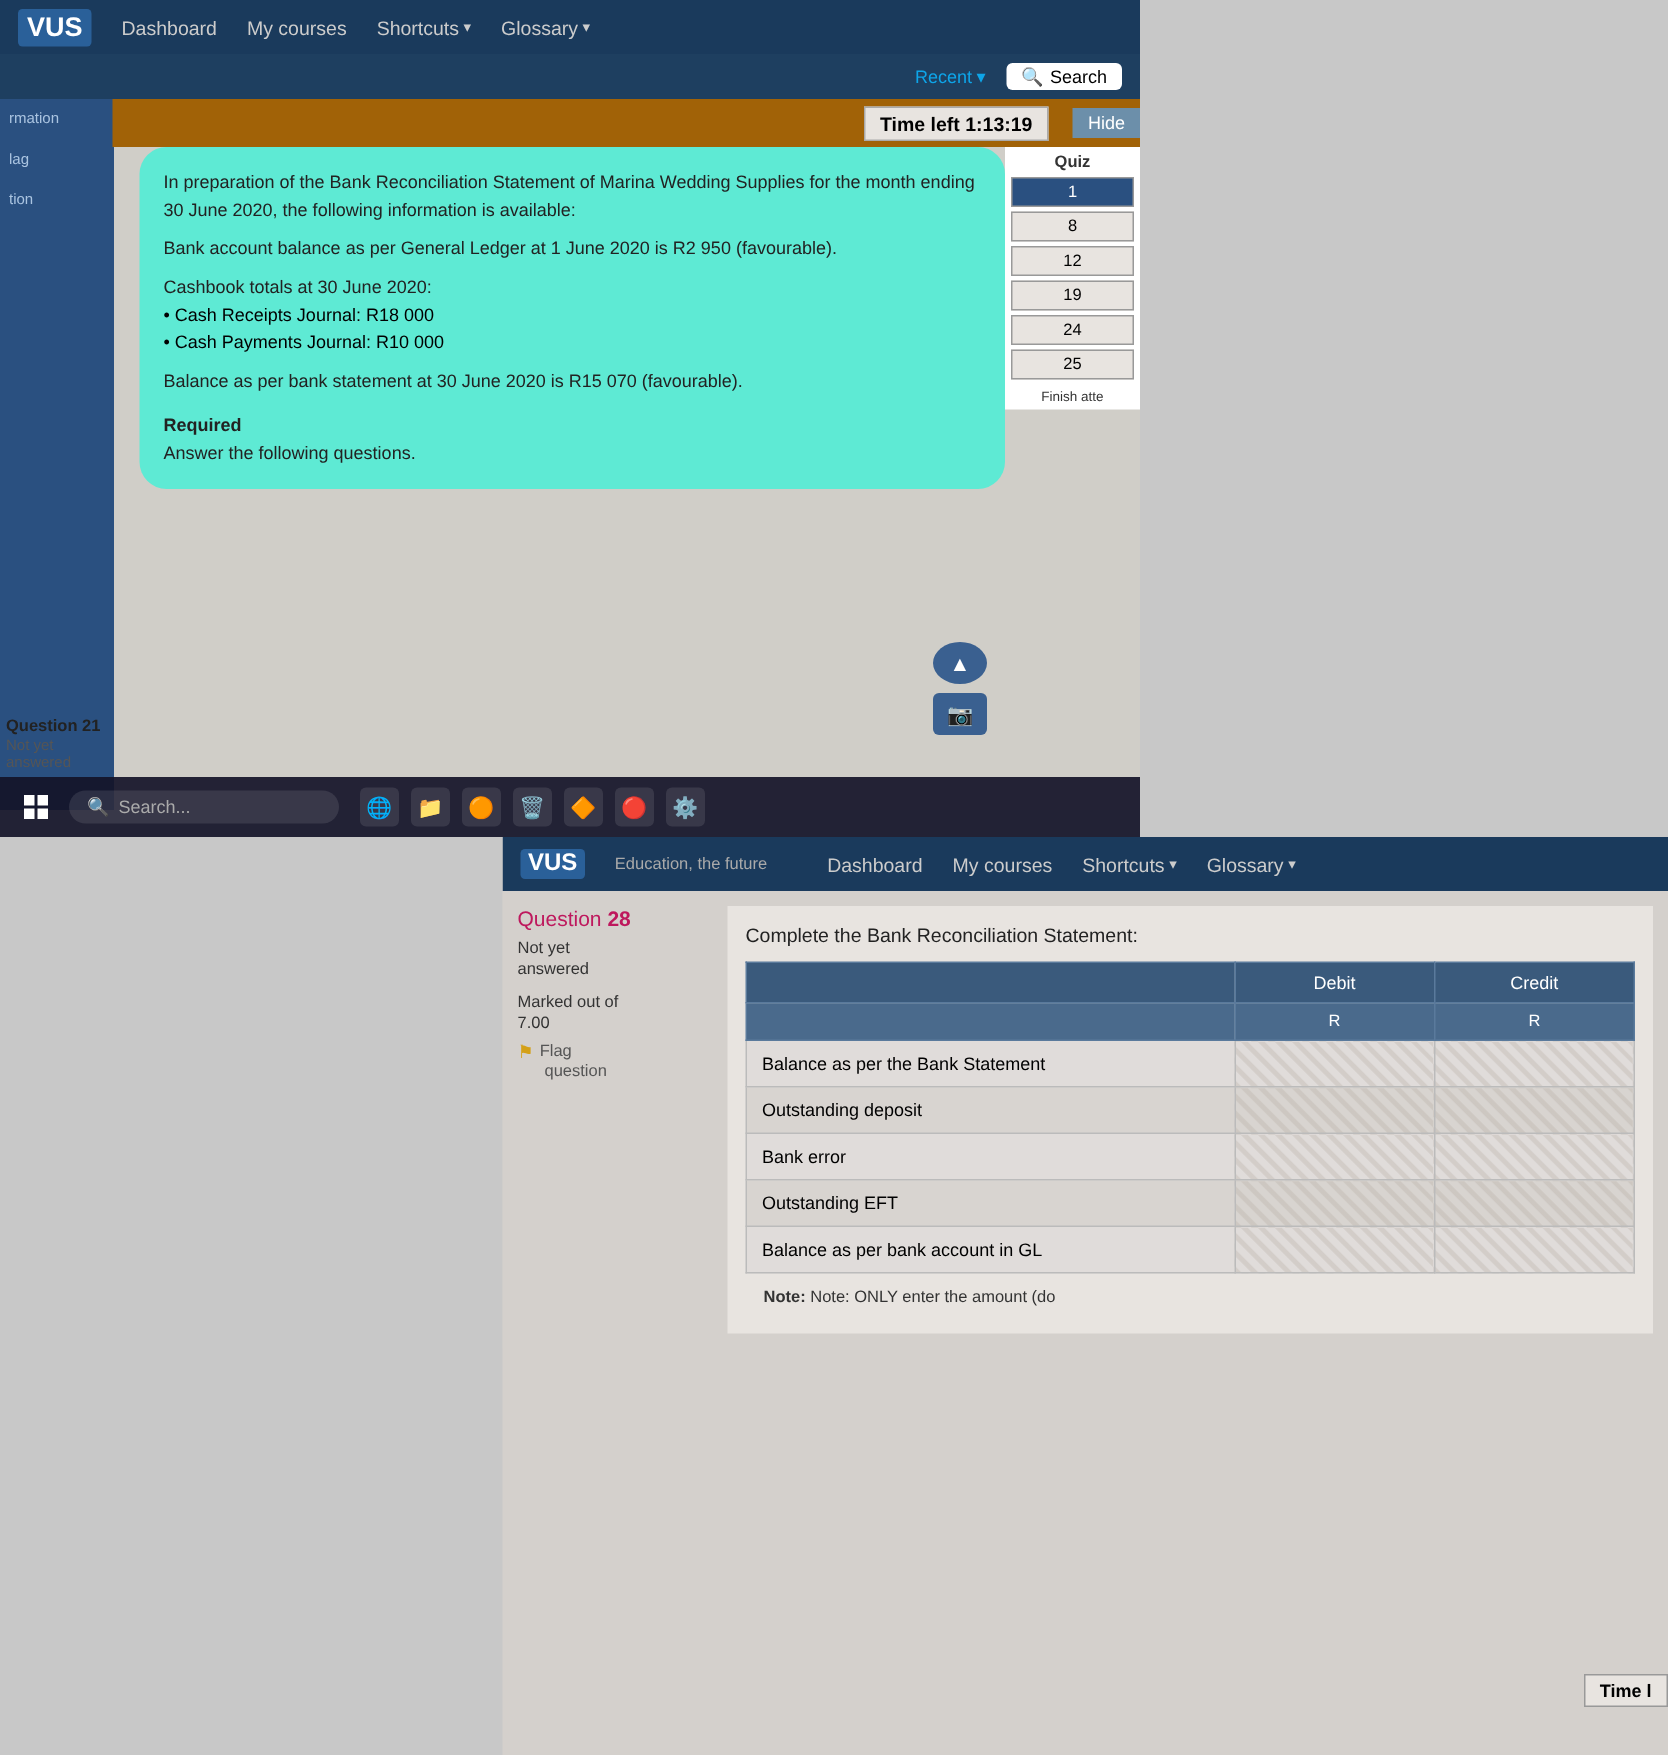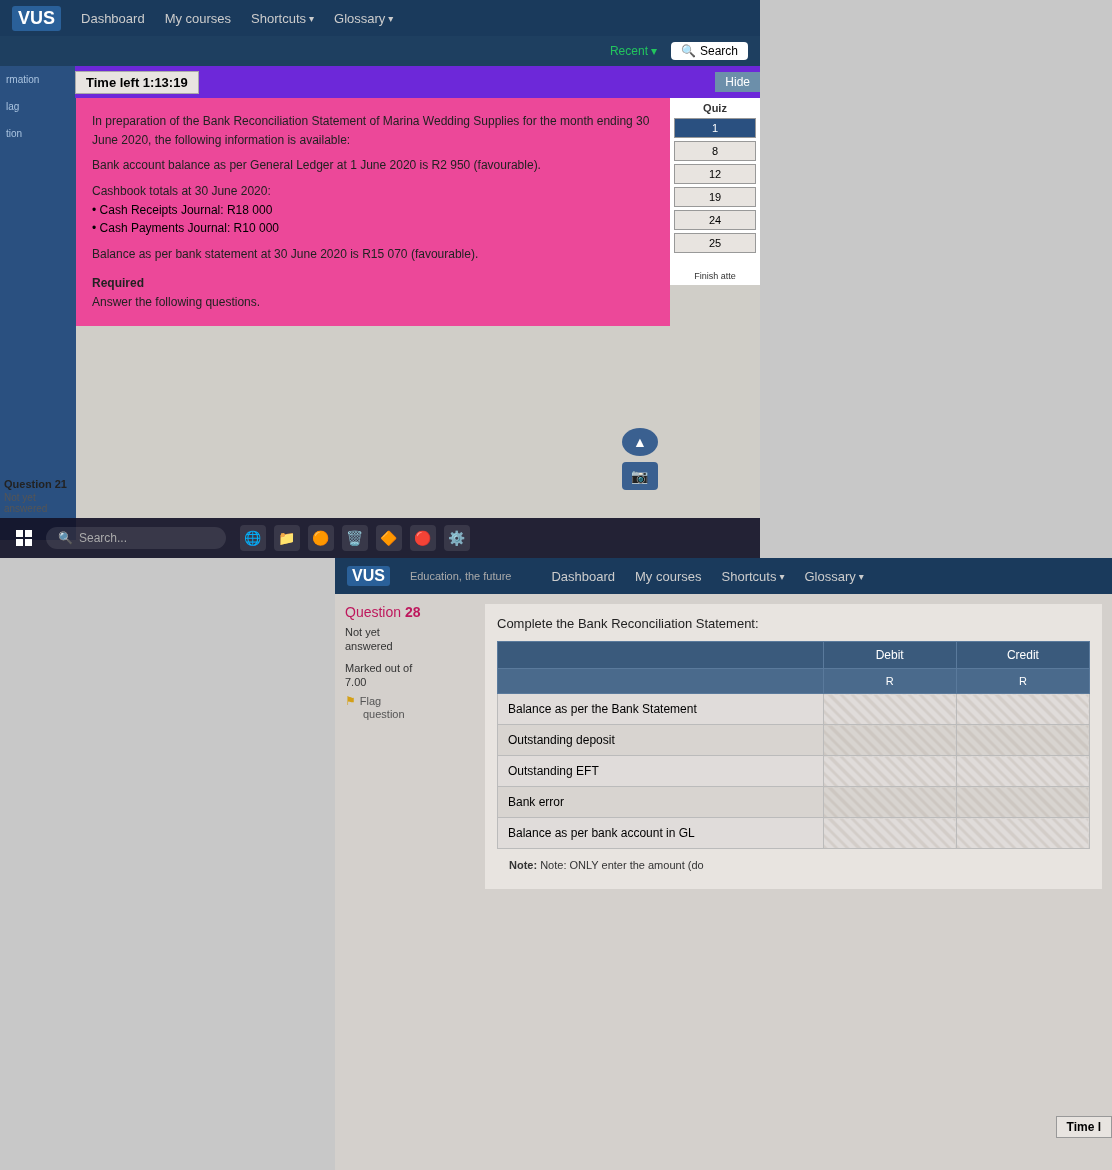--- a/index.html
+++ b/index.html
@@ -51,21 +51,21 @@
     .second-bar {
       background: #1e3f60;
       height: 30px;
       display: flex;
       align-items: center;
       padding: 0 12px;
       justify-content: flex-end;
       gap: 14px;
     }
     .second-bar .recent-btn {
-      color: #22c55e;
+      color: #0ea5e9;
       font-size: 12px;
       display: flex;
       align-items: center;
       gap: 3px;
       cursor: pointer;
     }
     .second-bar .search-btn {
       background: white;
       border-radius: 4px;
       padding: 2px 10px;
@@ -92,24 +92,24 @@
       cursor: pointer;
     }
 
     
     .timer-bar {
       position: absolute;
       top: 66px;
       left: 75px;
       right: 0;
       height: 32px;
-      background: #6d28d9;
-      display: flex;
-      align-items: center;
-      justify-content: space-between;
+      background: #a16207;
+      display: flex;
+      align-items: center;
+      justify-content: flex-end;
       gap: 16px;
     }
     .timer-box {
       background: #e8e4e0;
       border: 1px solid #aaa;
       padding: 3px 10px;
       font-size: 13px;
       font-weight: bold;
     }
     .hide-btn {
@@ -118,26 +118,27 @@
       border: none;
       padding: 3px 10px;
       font-size: 12px;
       cursor: pointer;
     }
 
     
     .question-area {
       position: absolute;
       top: 98px;
-      left: 76px;
+      left: 93px;
       right: 90px;
-      background: #ec4899;
+      background: #5eead4;
       padding: 14px 16px;
       font-size: 12px;
       line-height: 1.5;
+      border-radius: 18px;
     }
     .question-text {
       font-size: 12px;
       line-height: 1.6;
       color: #222;
     }
 
     
     .quiz-panel {
       position: absolute;
@@ -460,21 +461,21 @@
   </div>
 
   <div class="quiz-panel">
     <div class="quiz-label">Quiz</div>
     <div class="quiz-num active">1</div>
     <div class="quiz-num">8</div>
     <div class="quiz-num">12</div>
     <div class="quiz-num">19</div>
     <div class="quiz-num">24</div>
     <div class="quiz-num">25</div>
-    <div style="font-size:9px;color:#333;margin-top:18px;text-align:center;">Finish atte</div>
+    <div style="font-size:9px;color:#333;margin-top:6px;text-align:center;">Finish atte</div>
   </div>
 
   <div class="question-area">
     <p class="question-text">In preparation of the Bank Reconciliation Statement of Marina Wedding Supplies for the month ending 30 June 2020, the following information is available:</p>
     <p class="question-text" style="margin-top:6px;">Bank account balance as per General Ledger at 1 June 2020 is R2 950 (favourable).</p>
     <p class="question-text" style="margin-top:6px;">Cashbook totals at 30 June 2020:</p>
     <div class="bullet">
       <span>•</span>
       <span>Cash Receipts Journal: R18 000</span>
     </div>
@@ -585,26 +586,26 @@
             <td><span>Balance as per the Bank Statement</span></td>
             <td class="crosshatch"><input type="text" style="width: 100%; border: none; background: transparent; font-size: 11px;"></td>
             <td class="crosshatch"><input type="text" style="width: 100%; border: none; background: transparent; font-size: 11px;"></td>
           </tr>
           <tr>
             <td><span>Outstanding deposit</span></td>
             <td class="crosshatch"><input type="text" style="width: 100%; border: none; background: transparent; font-size: 11px;"></td>
             <td class="crosshatch"><input type="text" style="width: 100%; border: none; background: transparent; font-size: 11px;"></td>
           </tr>
           <tr>
-            <td><span>Outstanding EFT</span></td>
+            <td><span>Bank error</span></td>
             <td class="crosshatch"><input type="text" style="width: 100%; border: none; background: transparent; font-size: 11px;"></td>
             <td class="crosshatch"><input type="text" style="width: 100%; border: none; background: transparent; font-size: 11px;"></td>
           </tr>
           <tr>
-            <td><span>Bank error</span></td>
+            <td><span>Outstanding EFT</span></td>
             <td class="crosshatch"><input type="text" style="width: 100%; border: none; background: transparent; font-size: 11px;"></td>
             <td class="crosshatch"><input type="text" style="width: 100%; border: none; background: transparent; font-size: 11px;"></td>
           </tr>
           <tr>
             <td><span>Balance as per bank account in GL</span></td>
             <td class="crosshatch"><input type="text" style="width: 100%; border: none; background: transparent; font-size: 11px;"></td>
             <td class="crosshatch"><input type="text" style="width: 100%; border: none; background: transparent; font-size: 11px;"></td>
           </tr>
         </tbody>
       </table>

